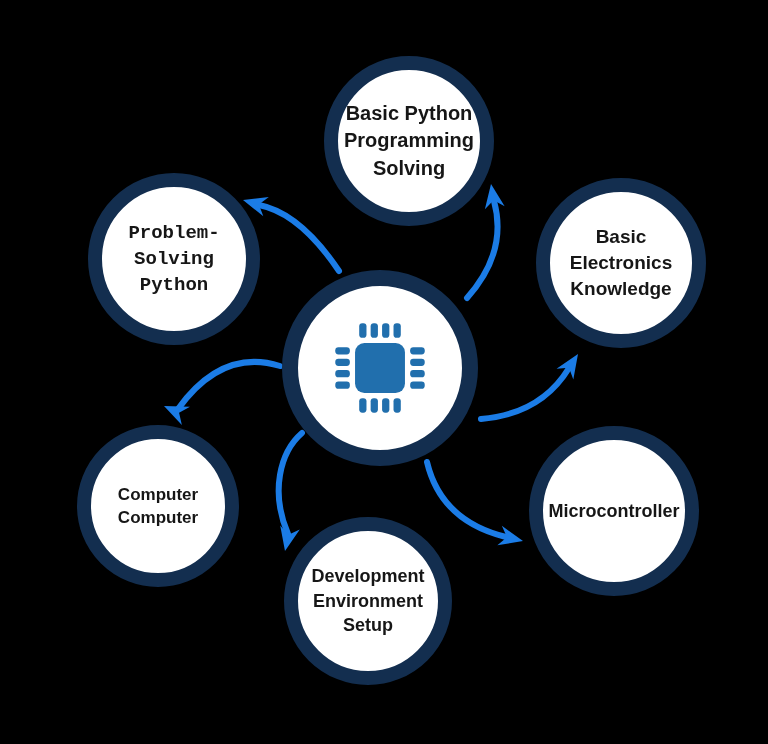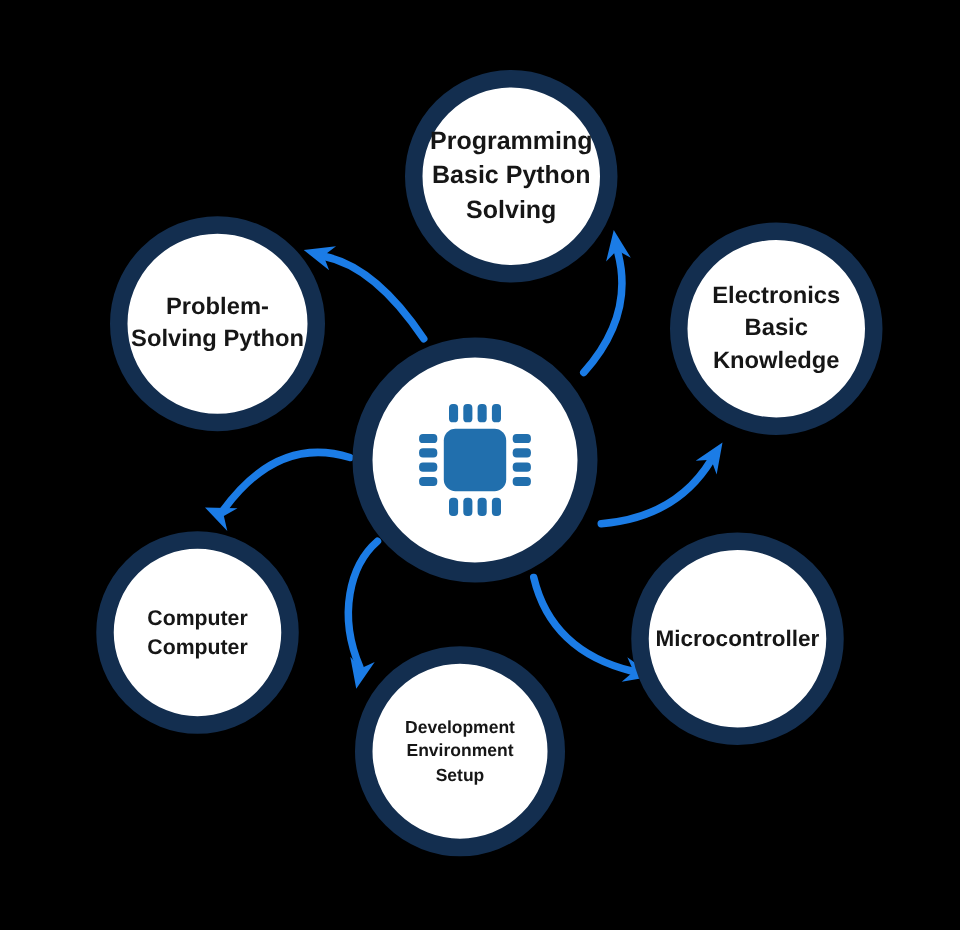--- a/index.html
+++ b/index.html
@@ -55,27 +55,27 @@
   }
   .node-label span{display:block;}
   #node-center{
     left:282px; top:270px; width:196px; height:196px;
     border-width:16px;
   }
   #node-basic-python{ left:324px; top:56px;  width:170px; height:170px; }
   #node-basic-python .node-label{ font-size:20px; }
   #node-basic-electronics{ left:536px; top:178px; width:170px; height:170px; }
   #node-basic-electronics .node-label{ font-size:19px; }
-  #node-microcontroller{ left:505px; top:426px; width:170px; height:170px; }
+  #node-microcontroller{ left:529px; top:426px; width:170px; height:170px; }
   #node-microcontroller .node-label{ font-size:18px; }
   #node-development{ left:284px; top:517px; width:168px; height:168px; }
-  #node-development .node-label{ font-size:14px; }
+  #node-development .node-label{ font-size:18px; }
   #node-computer-literacy{ left:77px; top:425px; width:162px; height:162px; }
   #node-computer-literacy .node-label{ font-size:17px; }
-  #node-problem-solving{ left:88px; top:173px; width:172px; height:172px; }
+  #node-problem-solving{ left:88px; top:173px; width:172px; height:172px;font-family:Liberation Mono, monospace; }
   #node-problem-solving .node-label{ font-size:19px; }
   .chip rect{ fill:var(--chip); }
 </style>
 </head>
 <body>
 
 <div class="canvas">
 
   <svg class="arrows" width="768" height="744" viewBox="0 0 768 744">
     <g>
@@ -121,30 +121,30 @@
       <rect x="7" y="63" width="14" height="7" rx="3"></rect>
       <rect x="79" y="30" width="14" height="7" rx="3"></rect>
       <rect x="79" y="41" width="14" height="7" rx="3"></rect>
       <rect x="79" y="52" width="14" height="7" rx="3"></rect>
       <rect x="79" y="63" width="14" height="7" rx="3"></rect>
     </svg>
   </div>
 
   <div class="node" id="node-basic-python">
     <div class="node-label">
+      <span>Basic Python</span>
       <span>Programming</span>
-      <span>Basic Python</span>
       <span>Solving</span>
     </div>
   </div>
 
   <div class="node" id="node-basic-electronics">
     <div class="node-label">
+      <span>Basic</span>
       <span>Electronics</span>
-      <span>Basic</span>
       <span>Knowledge</span>
     </div>
   </div>
 
   <div class="node" id="node-microcontroller">
     <div class="node-label">
       <span>Microcontroller</span>
     </div>
   </div>
 

